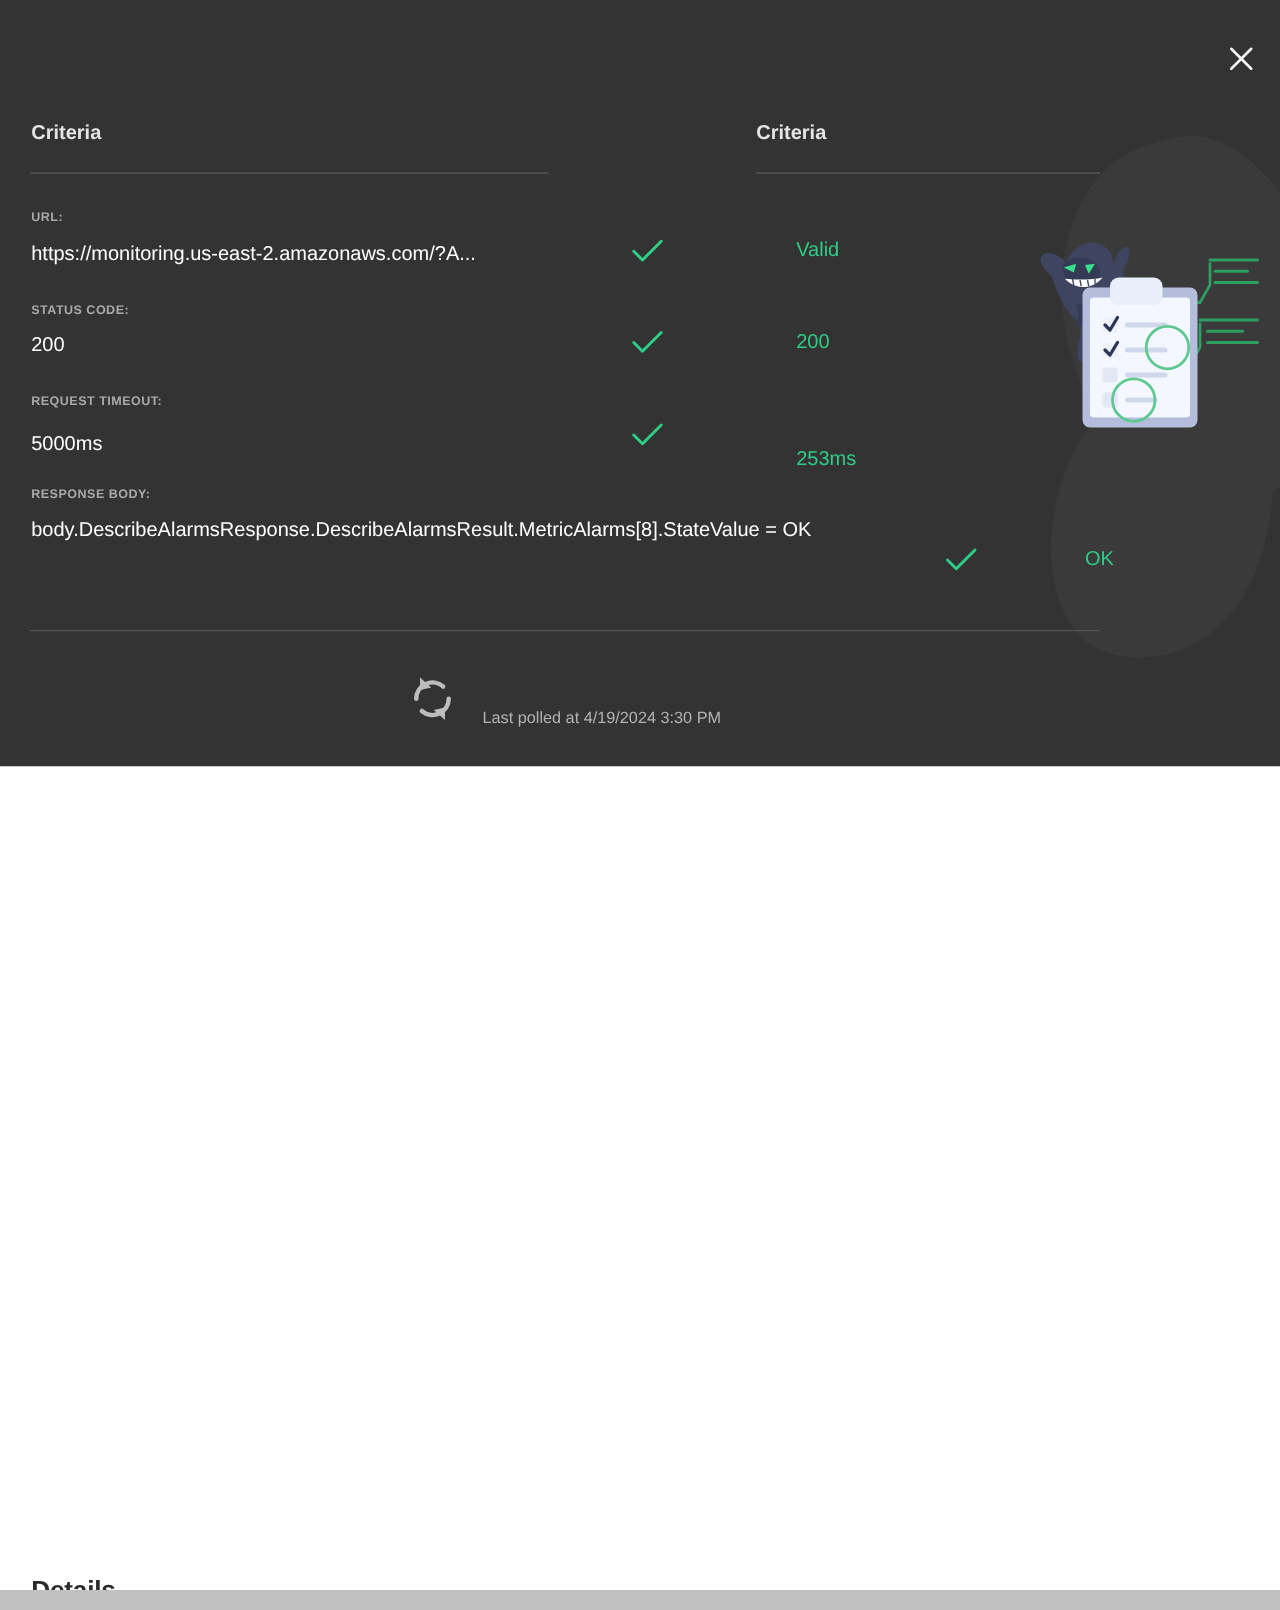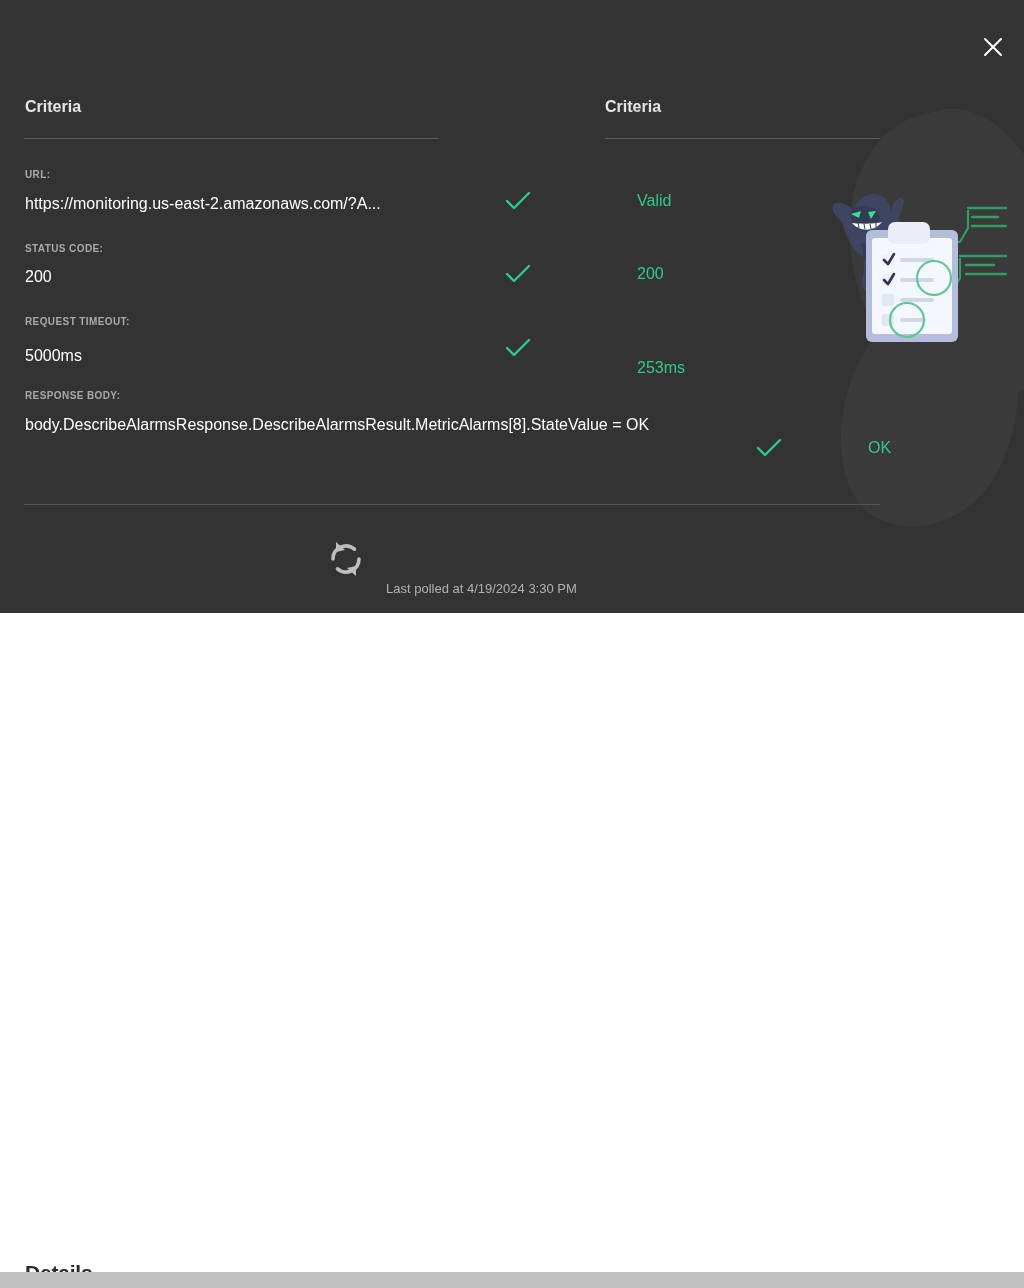--- a/index.html
+++ b/index.html
@@ -110,21 +110,20 @@
     left: 322px;
     top: 535px;
     cursor: pointer;
   }
   .polled-text {
     position: absolute;
     left: 386px;
     top: 566px;
     font-size: 13px;
     color: #b2b2b2;
-    margin-top: 15px;
   }
 
   
   .illustration { position: absolute; left: 820px; top: 170px; }
 
   
   .light-section { position: relative; width: 1024px; background: #ffffff; }
   .sec-title {
     font-size: 21px;
     font-weight: bold;

